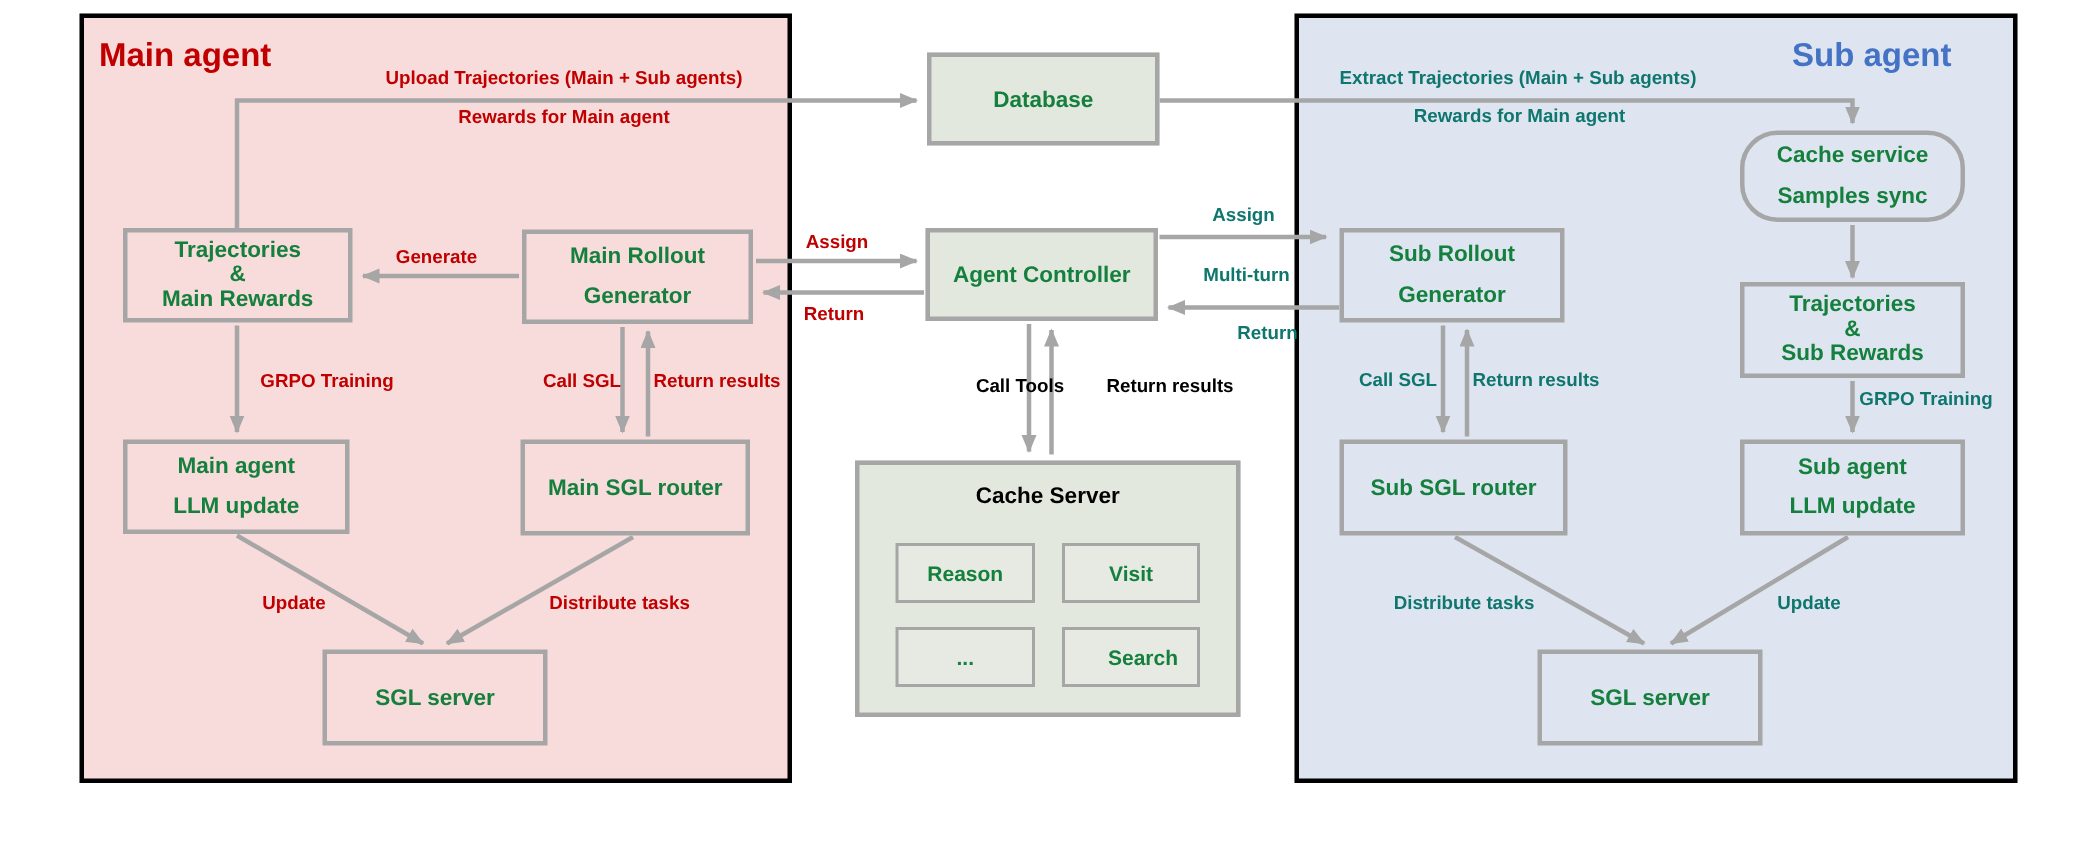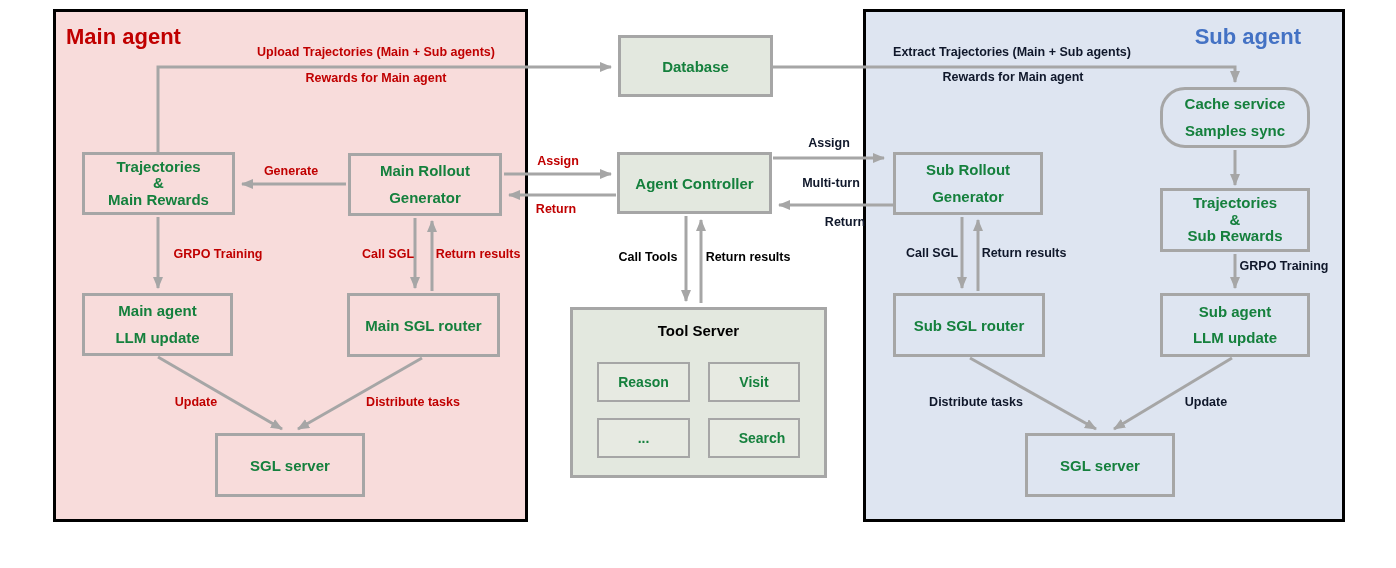--- a/index.html
+++ b/index.html
@@ -46,22 +46,22 @@
   .ln2{line-height:1.75;}
   .ln3{line-height:1.1;}
   .elabel{
     position:absolute;
     font-size:12.5px;font-weight:bold;
     white-space:nowrap;
     transform:translate(-50%,-50%);
     z-index:4;
   }
   .red{color:#C00000;}
-  .blu{color:#0f172a;}
-  .blk{color:#000000;}
+  .blu{color:#0f766e;}
+  .blk{color:#000000;margin-left:32px;}
   #tool-server-title{
     position:absolute;left:570px;top:307px;width:257px;
     text-align:center;padding-top:15px;
     font-size:15px;font-weight:bold;color:#000;z-index:3;
   }
 </style>
 </head>
 <body>
 
 <div id="canvas">
@@ -120,21 +120,21 @@
     <div>SGL server</div>
   </div>
 
   <div class="node green" style="left:618px;top:35px;width:155px;height:62px;">
     <div>Database</div>
   </div>
   <div class="node green" style="left:617px;top:152px;width:155px;height:62px;">
     <div>Agent Controller</div>
   </div>
   <div class="node green" style="left:570px;top:307px;width:257px;height:171px;"></div>
-  <div id="tool-server-title">Tool Server</div>
+  <div id="tool-server-title">Cache Server</div>
   <div class="node chip" style="left:597px;top:362px;width:93px;height:40px;">
     <div>Reason</div>
   </div>
   <div class="node chip" style="left:708px;top:362px;width:92px;height:40px;">
     <div>Visit</div>
   </div>
   <div class="node chip" style="left:597px;top:418px;width:93px;height:40px;">
     <div>...</div>
   </div>
   <div class="node chip" style="left:708px;top:418px;width:92px;height:40px;padding-left:16px;">

